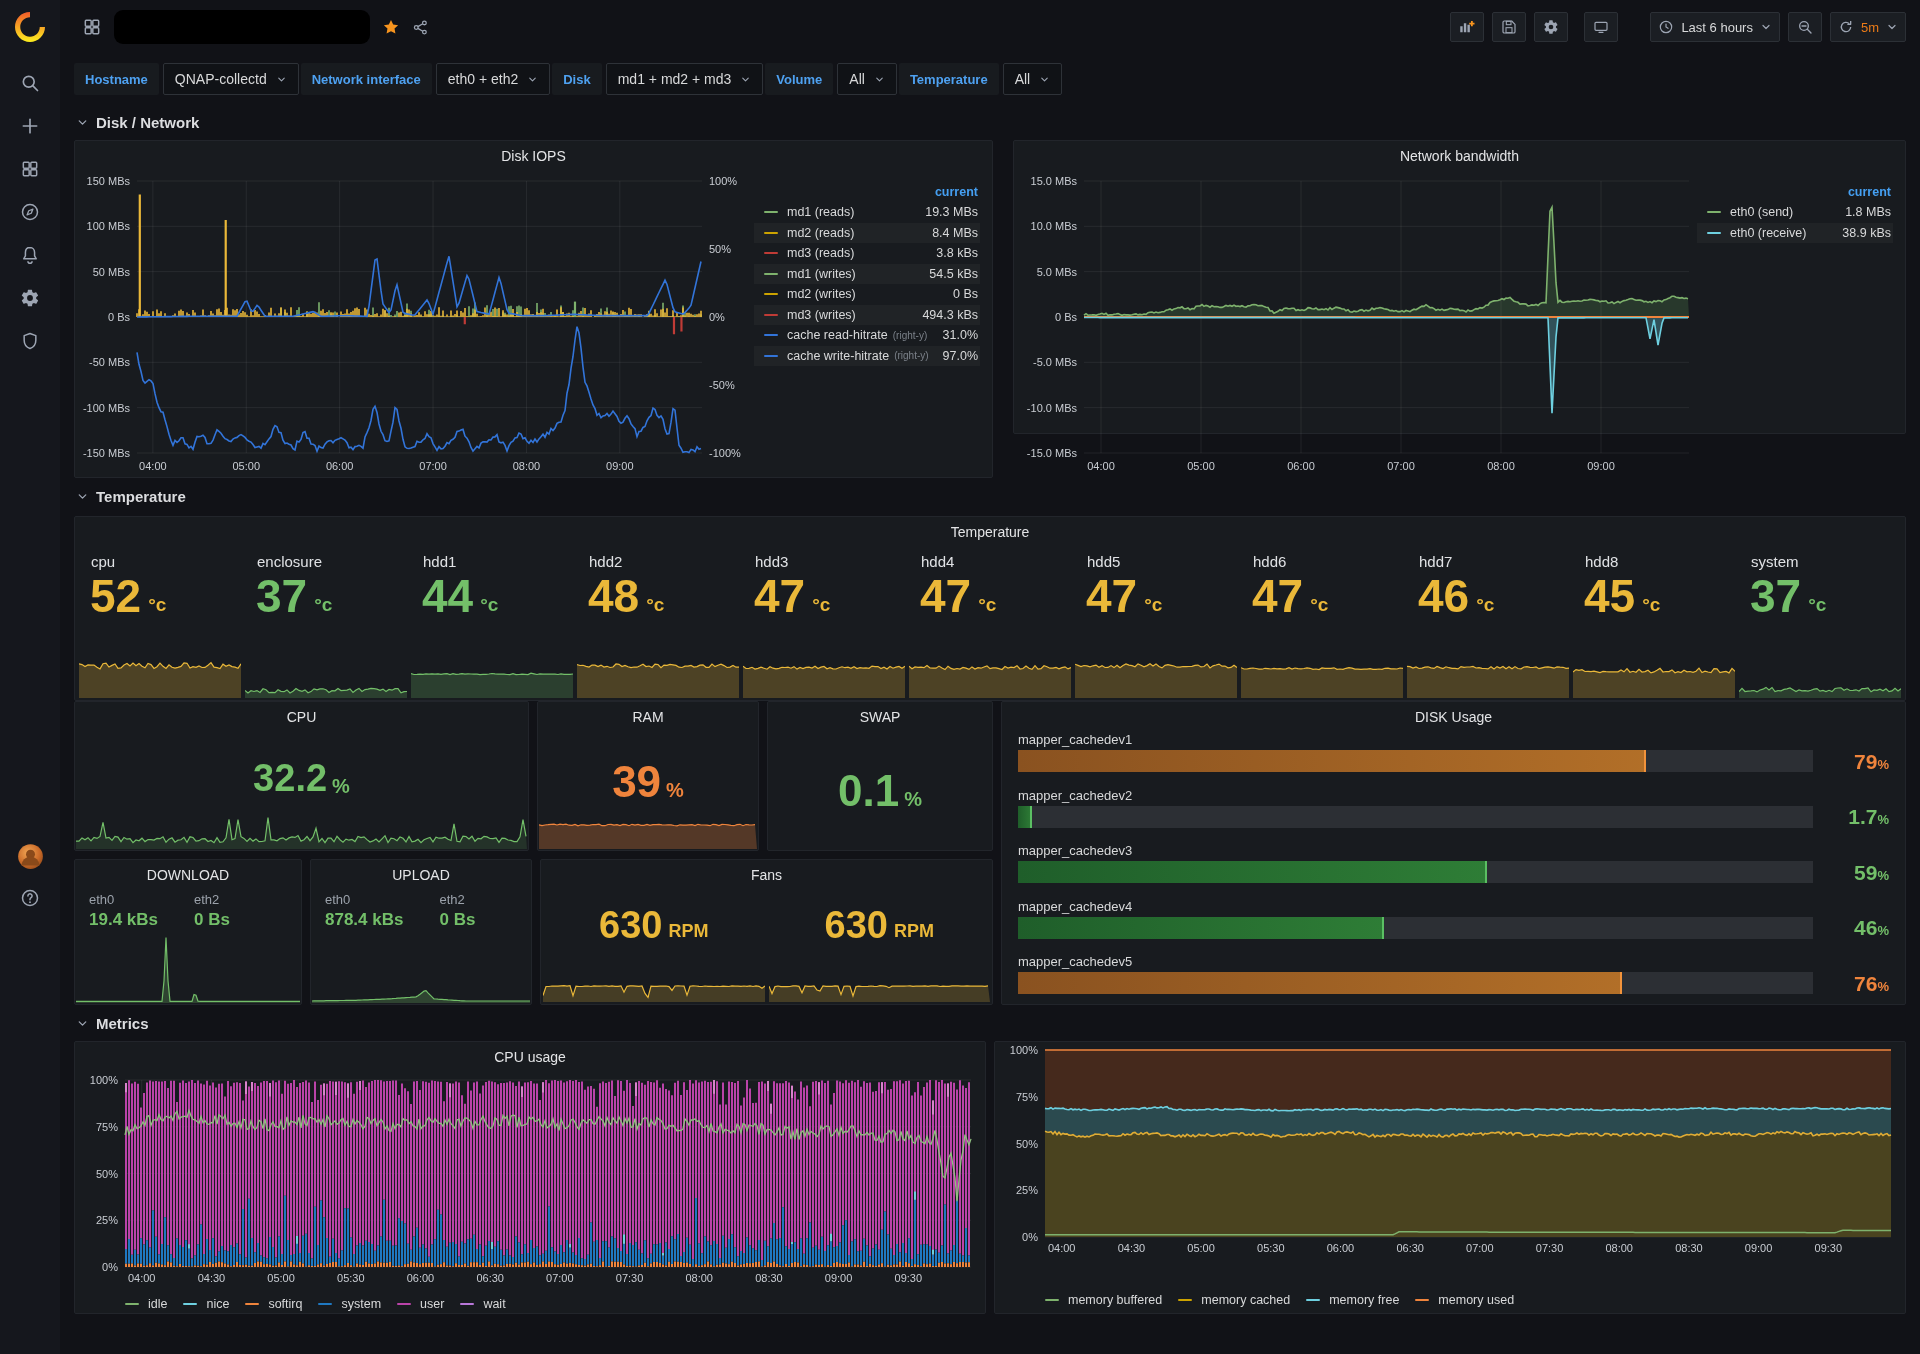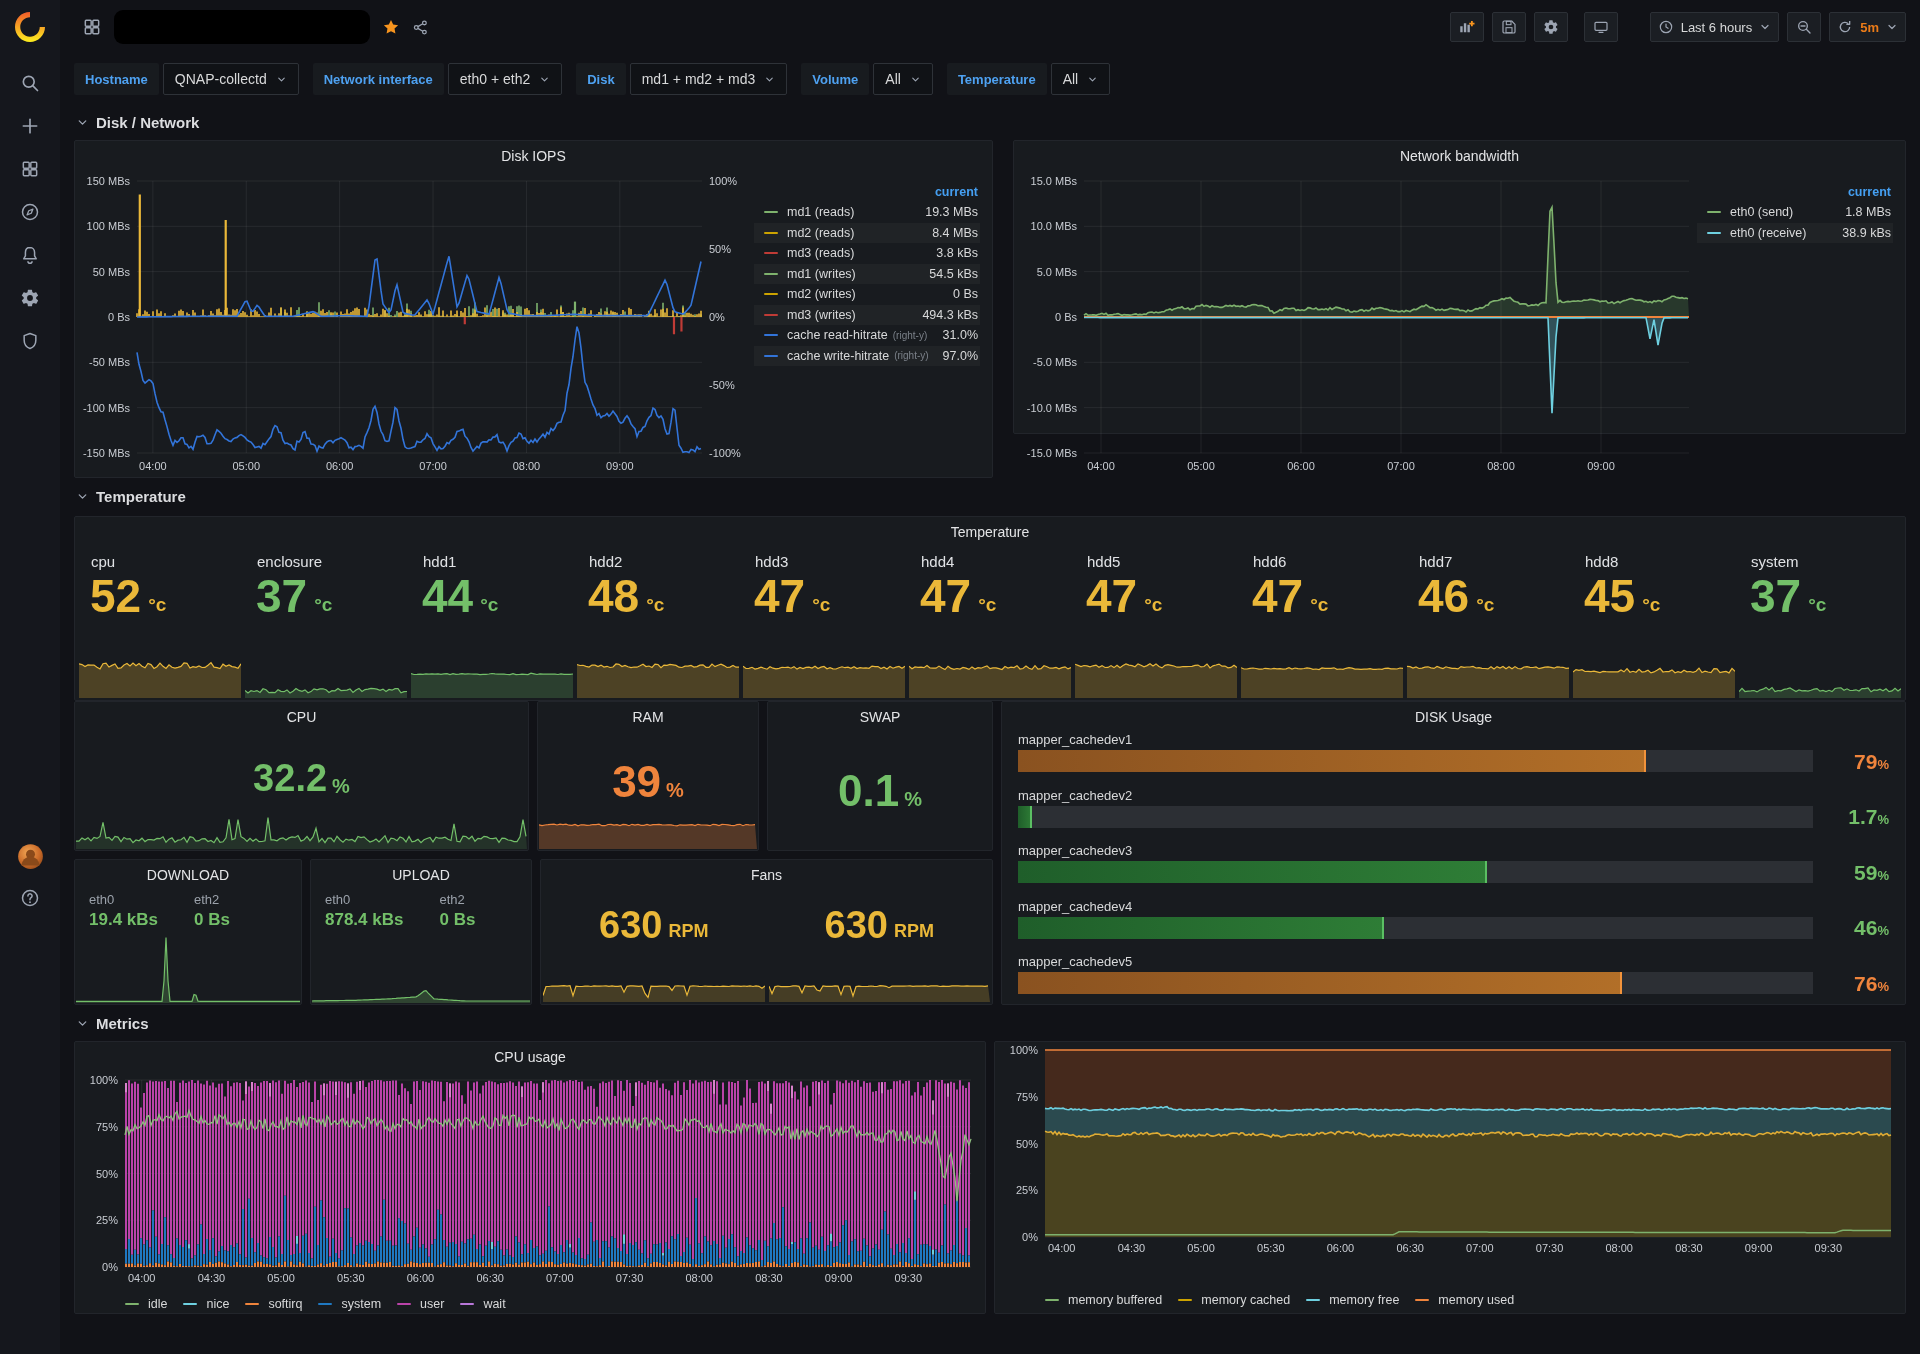--- a/index.html
+++ b/index.html
@@ -15,23 +15,23 @@
 .sidebar-bottom{position:absolute;top:843px;left:0;width:60px;display:flex;flex-direction:column;align-items:center;gap:16px}
 .avatar{width:27px;height:27px;border-radius:50%;overflow:hidden;display:flex}
 
 .main{margin-left:60px;padding:0 14px;position:relative}
 .navbar{height:54px;display:flex;align-items:center;justify-content:space-between}
 .nav-left{display:flex;align-items:center;gap:12px;padding-left:8px}
 .title-redacted{width:256px;height:34px;background:#000;border-radius:9px}
 .nav-right{display:flex;align-items:center;gap:8px}
 .navbtn{height:30px;min-width:34px;border:1px solid #2C3036;background:#1B1E23;border-radius:2px;display:flex;align-items:center;justify-content:center;padding:0 7px;gap:7px;font-size:13px;color:#D8D9DA;cursor:pointer}
 .navbtn .icon{width:16px;height:16px}
-.refresh-int{color:var(--accent-orange);font-weight:700}
-
-.vars{height:50px;display:flex;align-items:center;gap:14px}
+.refresh-int{color:var(--accent-orange);font-weight:400}
+
+.vars{height:50px;display:flex;align-items:center;gap:2px}
 .var-group{display:flex;gap:4px}
 .var-label{height:32px;display:flex;align-items:center;padding:0 11px;background:#181B1F;color:var(--accent-blue);font-weight:700;font-size:13px;border-radius:2px}
 .var-value{height:32px;display:flex;align-items:center;gap:9px;padding:0 11px;background:#101216;border:1px solid #2E3238;border-radius:2px;font-size:14px;color:#D8D9DA;cursor:pointer}
 .var-value .icon{width:11px;height:11px}
 
 .section-header{height:36px;display:flex;align-items:center;gap:7px;font-size:15px;font-weight:700;color:#DCDDE0;cursor:pointer;padding-left:2px}
 .section-header .icon{width:13px;height:13px}
 
 .panel{background:#181B1F;border:1px solid #22252B;border-radius:2px;display:flex;flex-direction:column;position:relative;min-width:0}
 .panel-title{height:30px;display:flex;align-items:center;justify-content:center;font-size:14px;font-weight:500;color:#E3E4E6;flex:0 0 auto;cursor:pointer}

